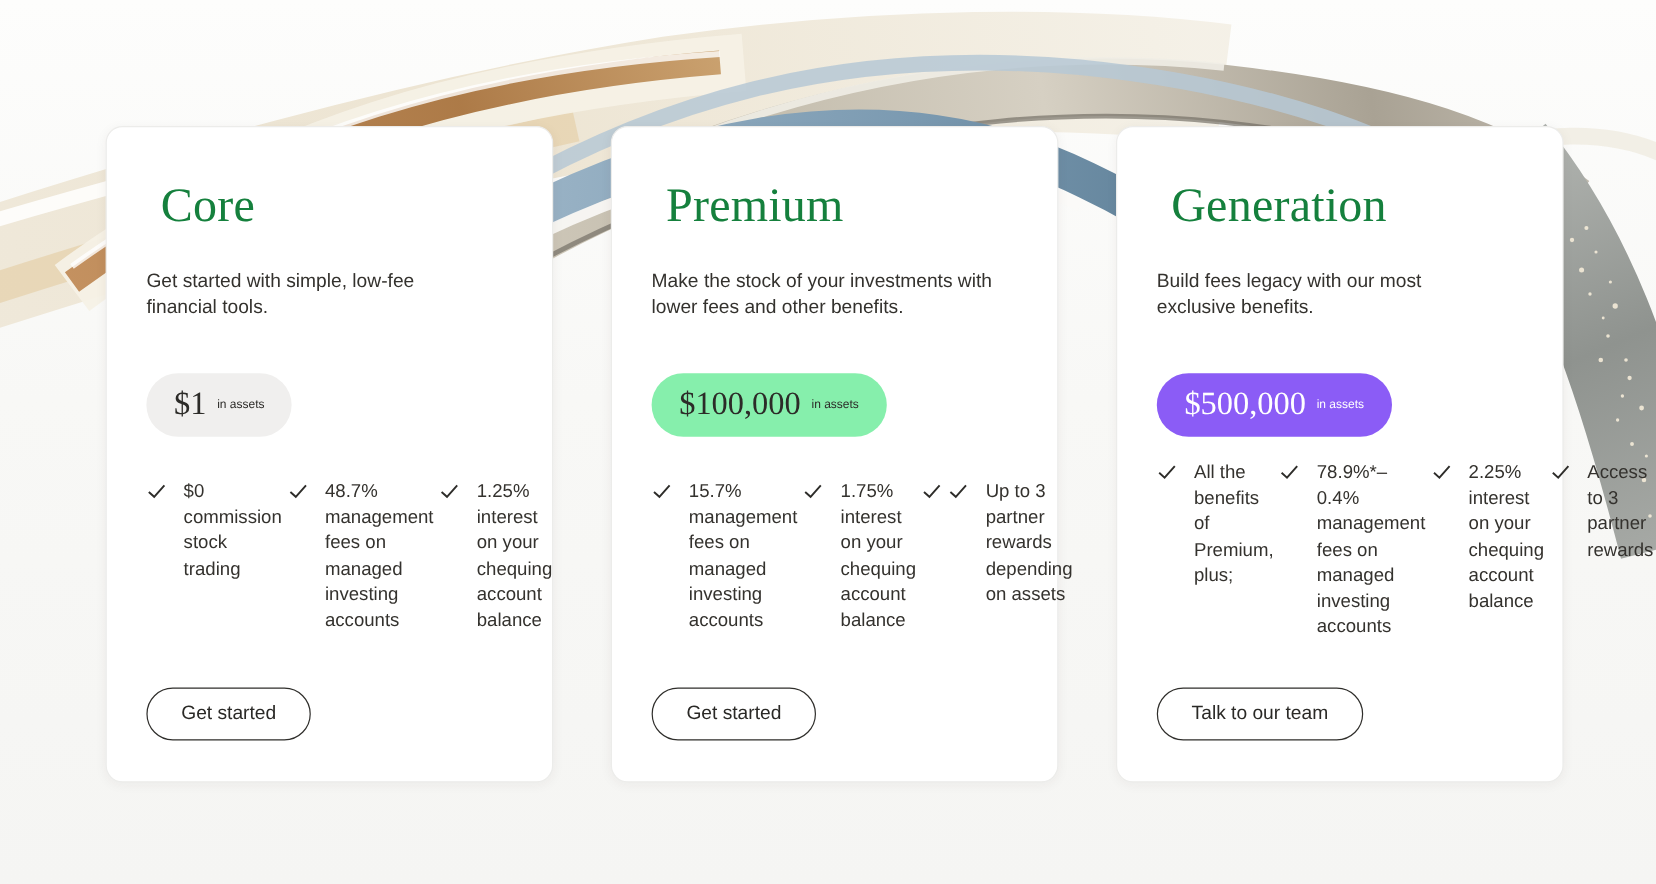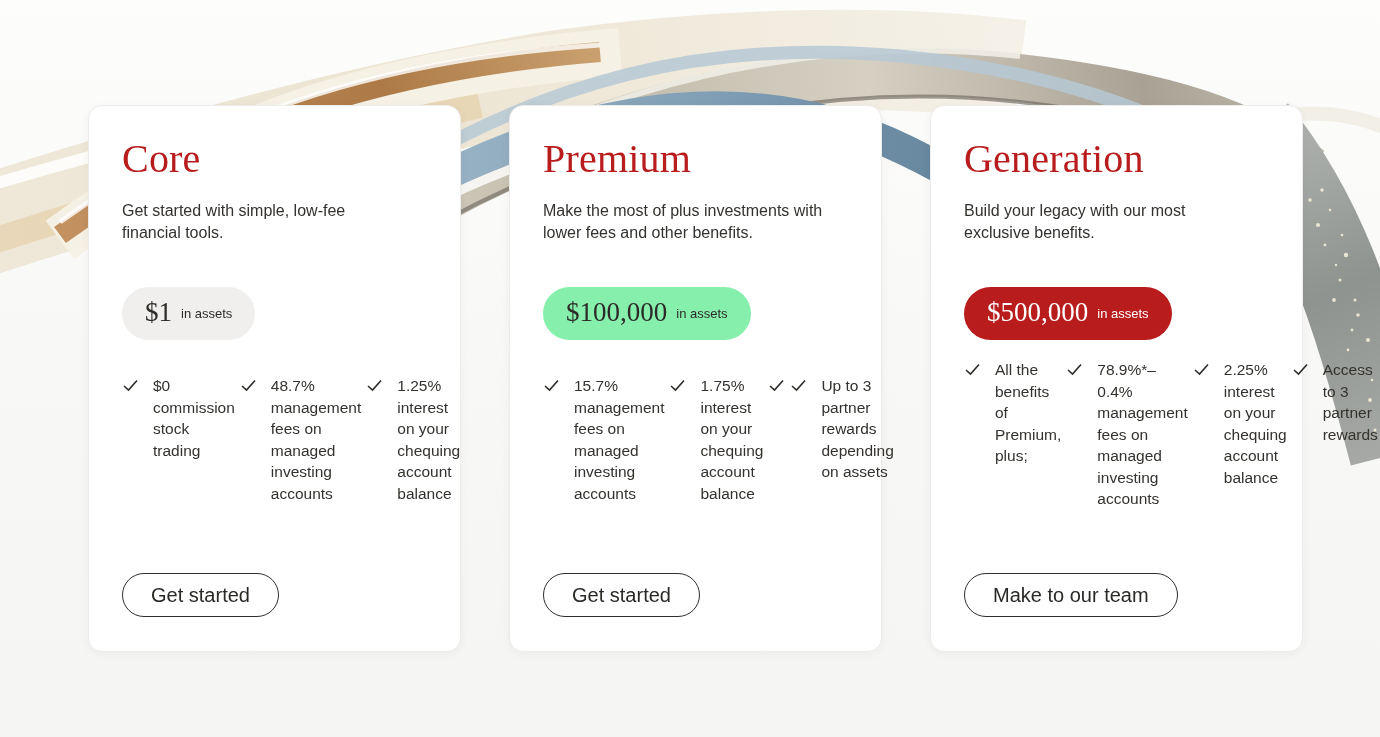--- a/index.html
+++ b/index.html
@@ -15,53 +15,53 @@
   .card{
     width:373px;height:547px;box-sizing:border-box;
     background:#ffffff;border:1px solid #ececea;border-radius:14px;
     box-shadow:0 2px 10px rgba(50,48,44,0.05);
     padding:30px 33px 34px 33px;
     display:flex;flex-direction:column;
   }
   .card-title{
     font-family:"Liberation Serif","DejaVu Serif",serif;
     font-size:40px;line-height:46px;font-weight:400;
-    color:#b91c1c;margin:0;letter-spacing:0.2px;
+    color:#15803d;margin:12px;letter-spacing:0.2px;
   }
   .card-desc{
     margin-top:18px;font-size:16px;line-height:22px;color:#34322e;
   }
   .card:nth-child(1) .card-desc{max-width:245px;}
   .card:nth-child(2) .card-desc{max-width:292px;}
   .card:nth-child(3) .card-desc{max-width:250px;}
   .badge{
     margin-top:27px;align-self:flex-start;
     display:flex;align-items:center;gap:9px;
     height:53px;padding:0 23px;border-radius:27px;
     background:#f0efee;
   }
   .badge.warm{background:#86efac;}
-  .badge.dark{background:#b91c1c;align-items:center;}
+  .badge.dark{background:#8b5cf6;align-items:center;}
   .badge .amount{
     font-family:"Liberation Serif","DejaVu Serif",serif;
     font-size:27px;color:#2c2b28;line-height:1;
     padding-bottom:3px;
   }
-  .badge .label{font-size:13px;color:#2c2b28;line-height:1;}
+  .badge .label{font-size:10px;color:#2c2b28;line-height:1;}
   .badge.dark .amount,.badge.dark .label{color:#ffffff;}
   .features{margin-top:35px;display:flex;flex-direction:row;gap:5px;}
   .feature{display:flex;align-items:flex-start;gap:14px;}
   .feature .check{flex:0 0 auto;margin-top:2px;}
   .feature .ftext{font-size:15.5px;line-height:21.5px;max-width:255px;color:#34322e;}
   .cta{
     margin-top:auto;align-self:flex-start;
     height:44px;padding:0 28px;border-radius:22px;
     border:1px solid #2f2e2b;background:#ffffff;
     font-family:"Liberation Sans", sans-serif;
-    font-size:20px;color:#2a2926;cursor:pointer;
+    font-size:16px;color:#2a2926;cursor:pointer;
   }
 </style>
 </head>
 <body>
 
 <div class="ribbons">
   <svg width="1380" height="737" viewBox="0 0 1380 737" xmlns="http://www.w3.org/2000/svg">
     <defs>
       <linearGradient id="creamGrad" gradientUnits="userSpaceOnUse" x1="-60" y1="300" x2="1000" y2="60">
         <stop offset="0" stop-color="#efe8d9"></stop>
@@ -164,21 +164,21 @@
               <path d="M2 9 L6.5 13 L15 3.5" fill="none" stroke="#2e2d2a" stroke-width="1.6"></path>
             </svg></span>
         <span class="ftext">1.25% interest on your chequing account balance</span>
       </li>
     </ul>
     <button class="cta">Get started</button>
   </section>
 
   <section class="card">
     <h2 class="card-title">Premium</h2>
-    <p class="card-desc">Make the most of plus investments with lower fees and other benefits.</p>
+    <p class="card-desc">Make the stock of your investments with lower fees and other benefits.</p>
     <div class="badge warm">
       <span class="amount">$100,000</span>
       <span class="label">in assets</span>
     </div>
     <ul class="features" style="list-style:none;margin:35px 0 0;padding:0;">
       <li class="feature">
         <span class="check"><svg width="17" height="17" viewBox="0 0 17 17">
               <path d="M2 9 L6.5 13 L15 3.5" fill="none" stroke="#2e2d2a" stroke-width="1.6"></path>
             </svg></span>
         <span class="ftext">15.7% management fees on managed investing accounts</span>
@@ -199,21 +199,21 @@
               <path d="M2 9 L6.5 13 L15 3.5" fill="none" stroke="#2e2d2a" stroke-width="1.6"></path>
             </svg></span>
         <span class="ftext">Up to 3 partner rewards depending on assets</span>
       </li>
     </ul>
     <button class="cta">Get started</button>
   </section>
 
   <section class="card">
     <h2 class="card-title">Generation</h2>
-    <p class="card-desc">Build your legacy with our most exclusive benefits.</p>
+    <p class="card-desc">Build fees legacy with our most exclusive benefits.</p>
     <div class="badge dark">
       <span class="amount">$500,000</span>
       <span class="label">in assets</span>
     </div>
     <ul class="features" style="list-style:none;margin:19px 0 0;padding:0;justify-content:space-between;">
       <li class="feature">
         <span class="check"><svg width="17" height="17" viewBox="0 0 17 17">
               <path d="M2 9 L6.5 13 L15 3.5" fill="none" stroke="#2e2d2a" stroke-width="1.6"></path>
             </svg></span>
         <span class="ftext">All the benefits of Premium, plus;</span>
@@ -230,16 +230,16 @@
             </svg></span>
         <span class="ftext">2.25% interest on your chequing account balance</span>
       </li>
       <li class="feature">
         <span class="check"><svg width="17" height="17" viewBox="0 0 17 17">
               <path d="M2 9 L6.5 13 L15 3.5" fill="none" stroke="#2e2d2a" stroke-width="1.6"></path>
             </svg></span>
         <span class="ftext">Access to 3 partner rewards</span>
       </li>
     </ul>
-    <button class="cta">Make to our team</button>
+    <button class="cta">Talk to our team</button>
   </section>
 
 </div>
 
 </body></html>

